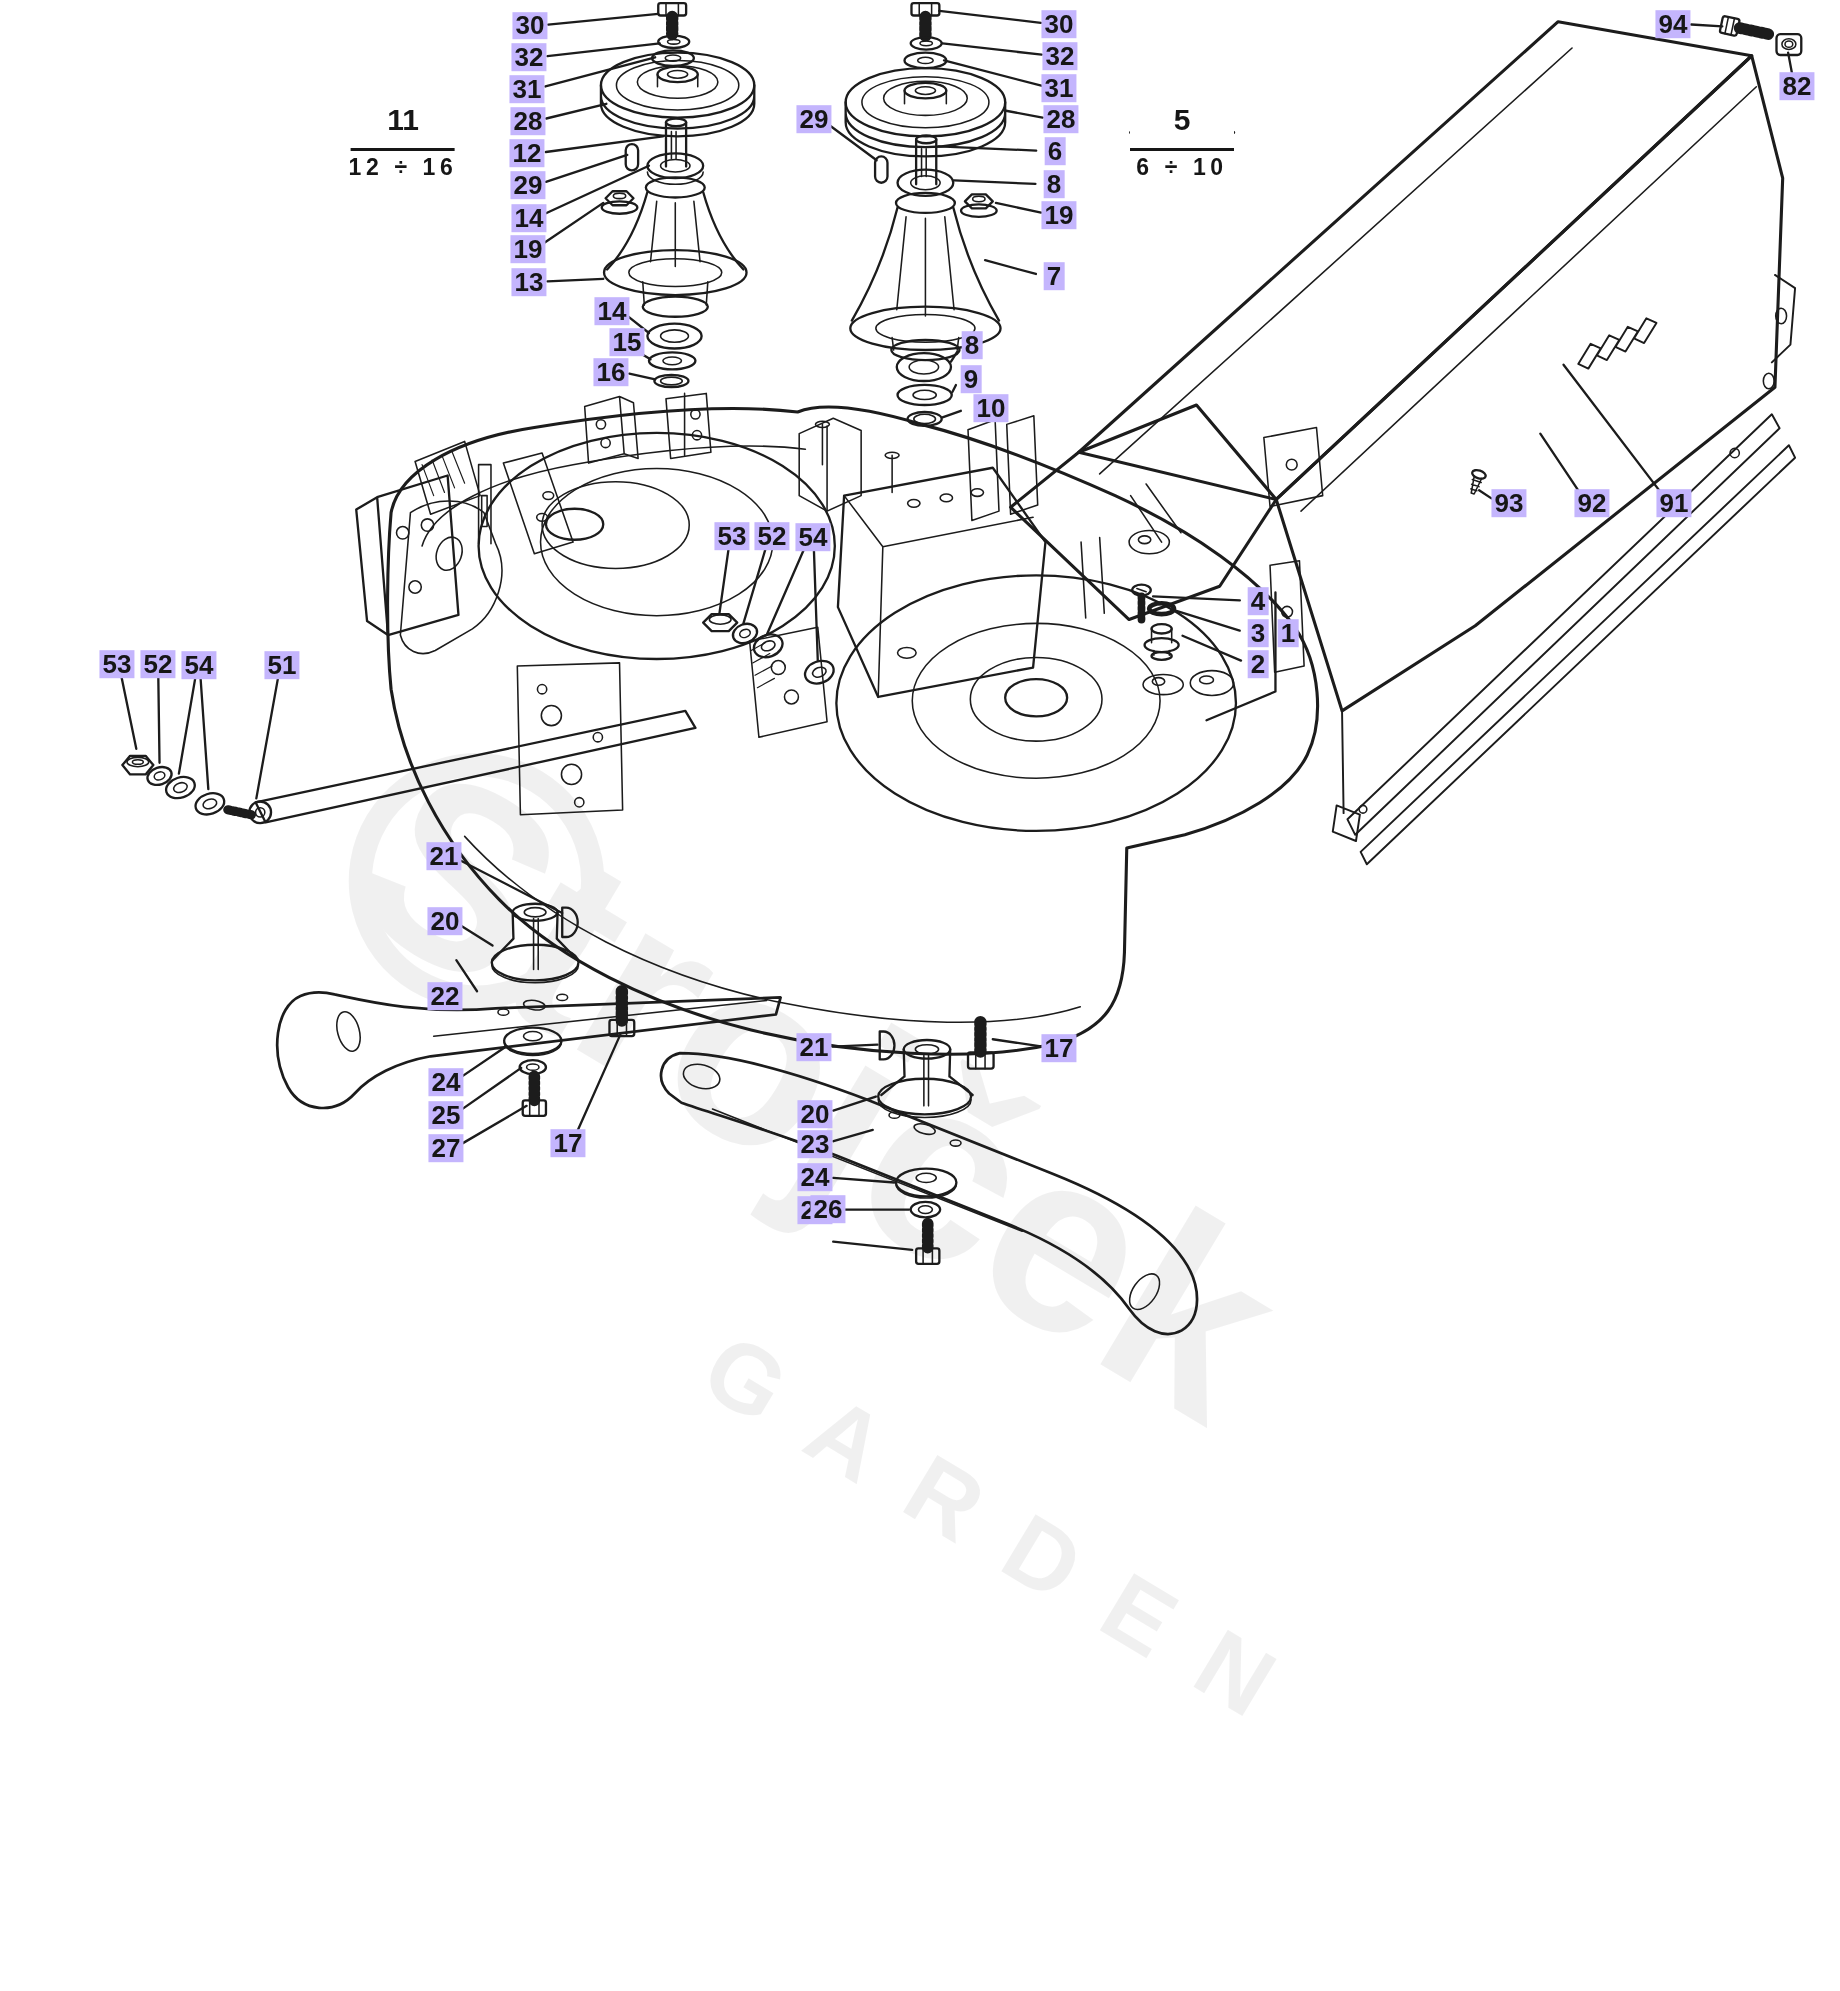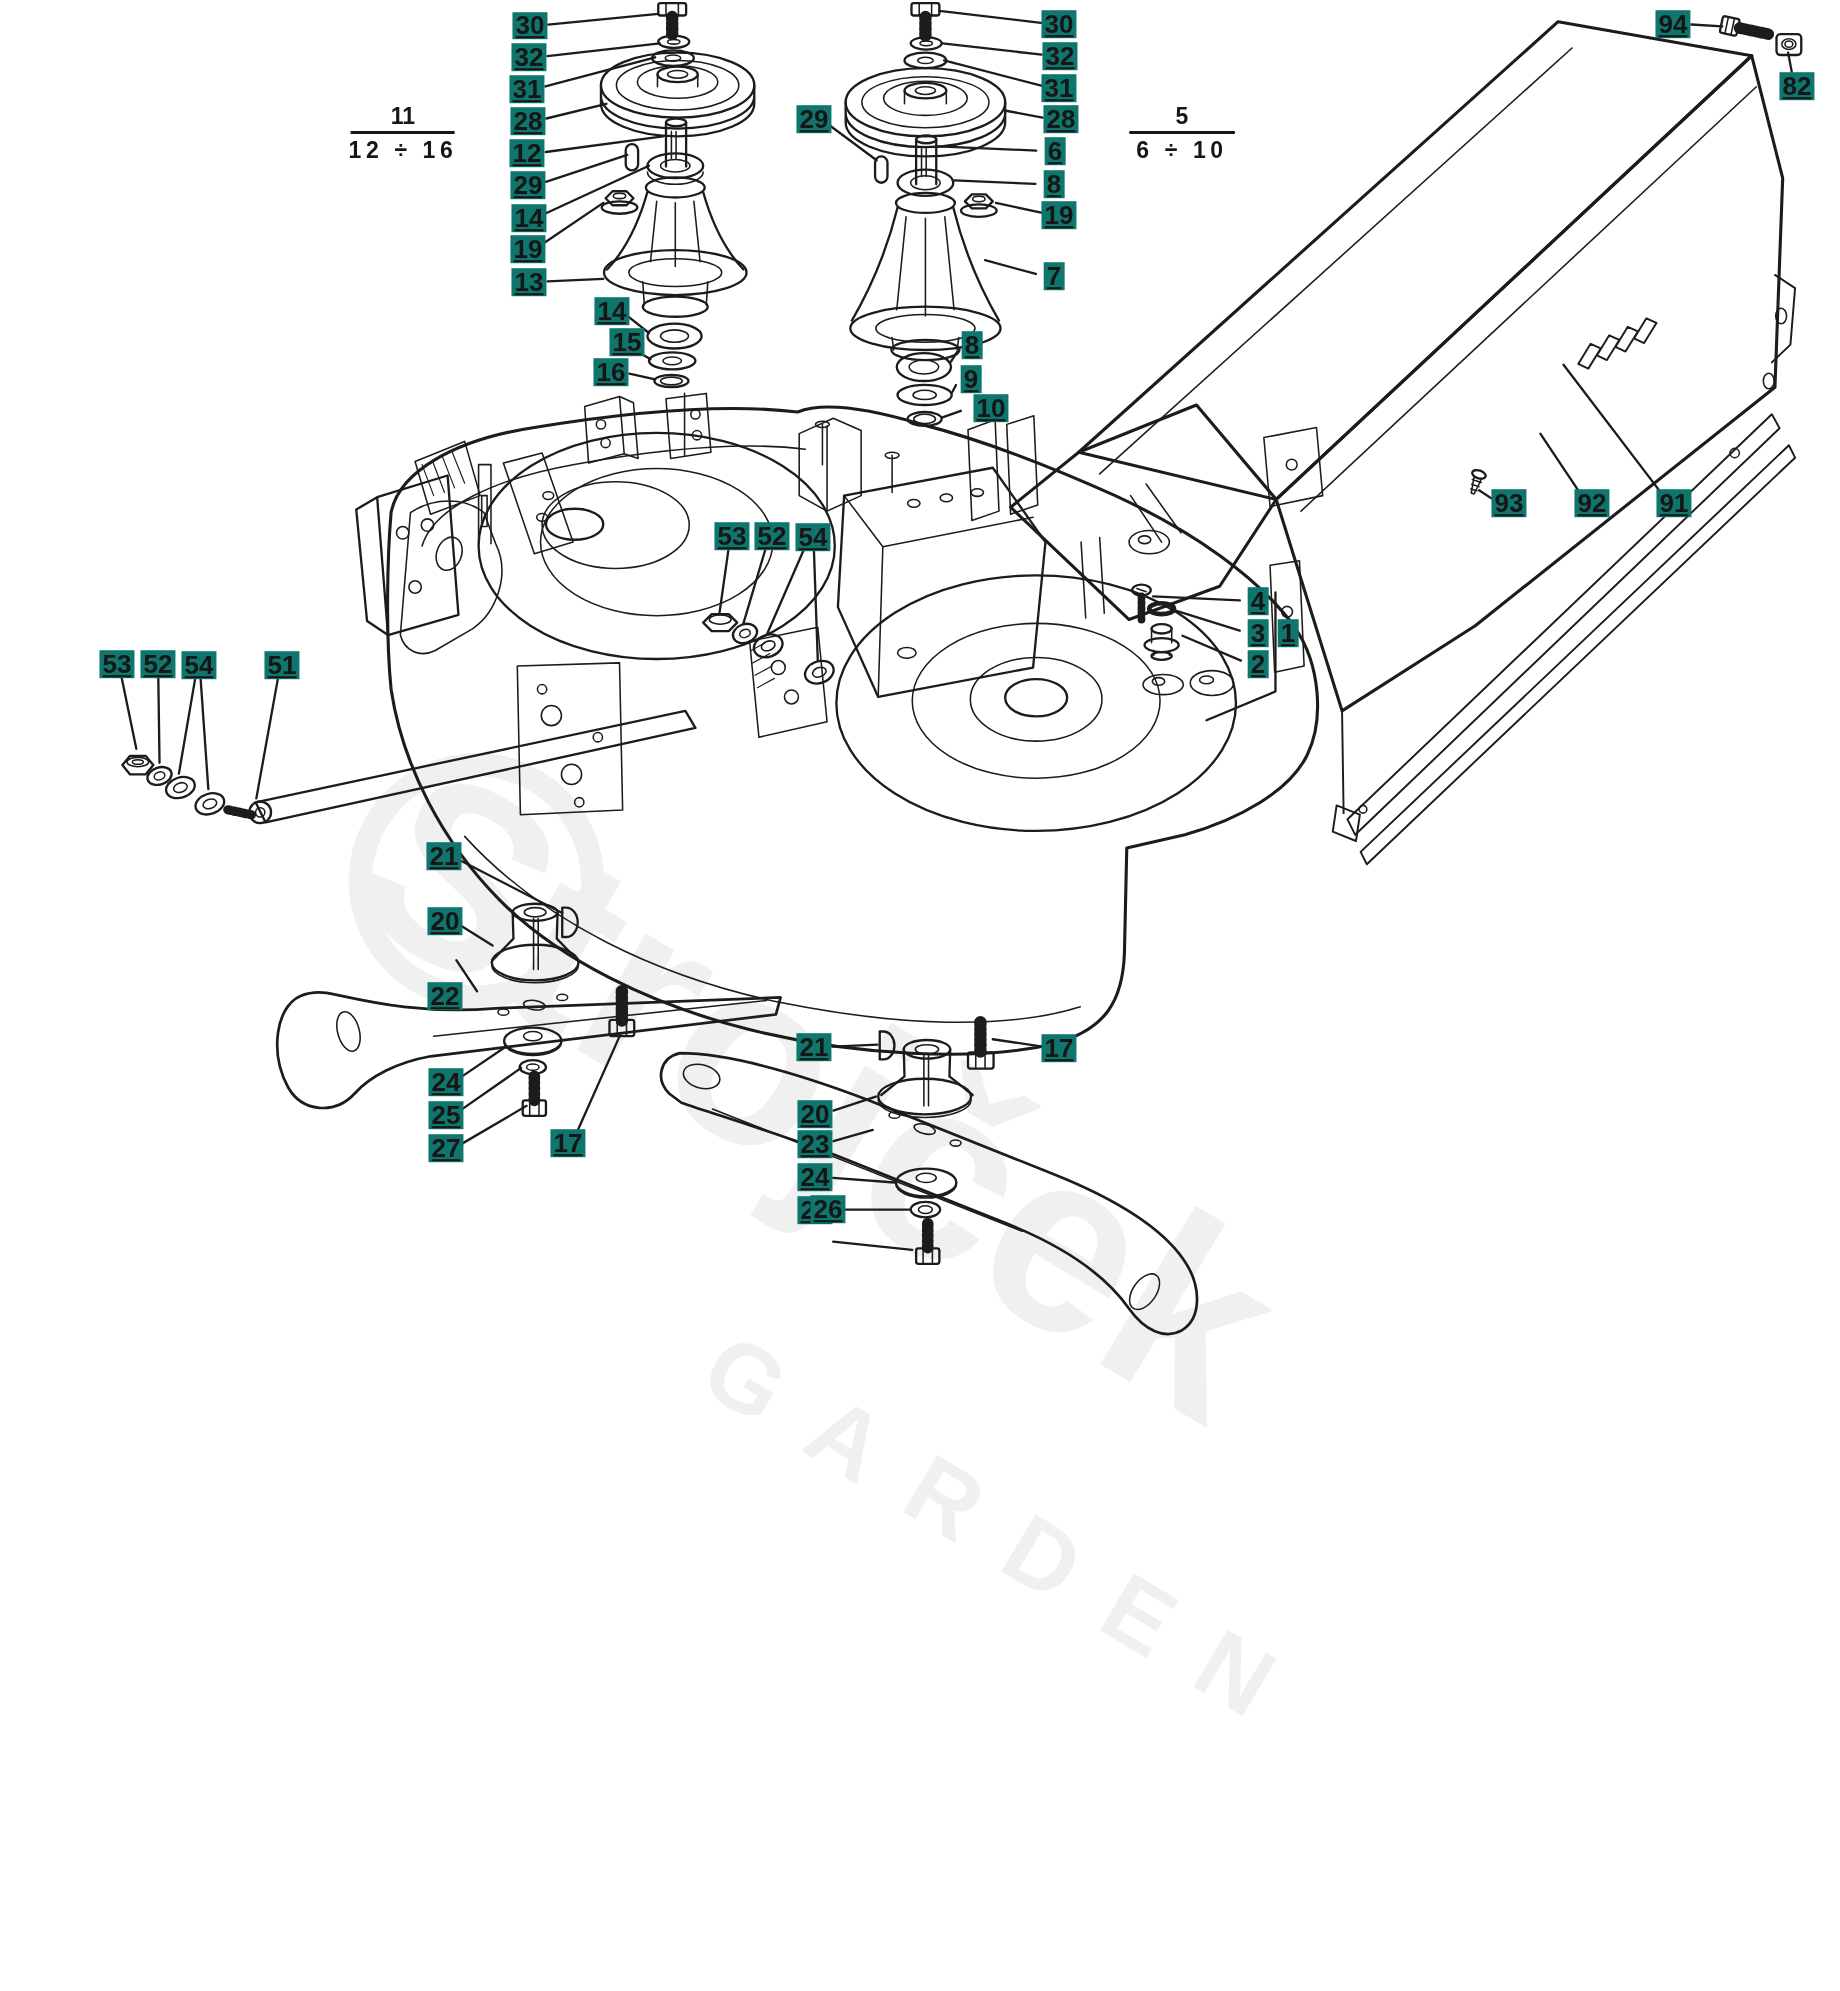--- a/index.html
+++ b/index.html
@@ -4,27 +4,27 @@
 <style>
   html,body{margin:0;padding:0;background:#fff;}
   #page{
     position:relative;width:1840px;height:1991px;background:#ffffff;
     font-family:"Liberation Sans",sans-serif;overflow:hidden;
   }
   #art{position:absolute;left:0;top:0;width:1840px;height:1991px;}
   .callout{
     position:absolute;transform:translate(-50%,-50%);
     font-weight:bold;font-size:26px;line-height:1;color:#161616;
-    background:#0f766e;padding:0.8px 3.1px;white-space:nowrap;z-index:3;text-decoration:underline;
+    background:#c4b5fd;padding:0.8px 3.1px;white-space:nowrap;z-index:3;
   }
   .range-group{
     position:absolute;display:flex;flex-direction:column;align-items:center;
     transform:translate(-50%,0);z-index:3;background:#fff;
   }
-  .range-top{font-weight:bold;font-size:23px;color:#161616;line-height:1;padding-bottom:3px;}
+  .range-top{font-weight:bold;font-size:30px;color:#161616;line-height:1;padding-bottom:13px;}
   .range-bar{height:3.1px;background:#161616;width:104px;}
   .range-bottom{font-weight:bold;font-size:23px;color:#161616;line-height:1;padding-top:5.4px;letter-spacing:4.6px;}
 </style>
 </head>
 <body>
 
 <div id="page">
 
 <svg id="art" viewBox="0 0 2376 2571" xmlns="http://www.w3.org/2000/svg" fill="none" stroke="#1c1c1c" stroke-width="3" stroke-linecap="round" stroke-linejoin="round">
 

